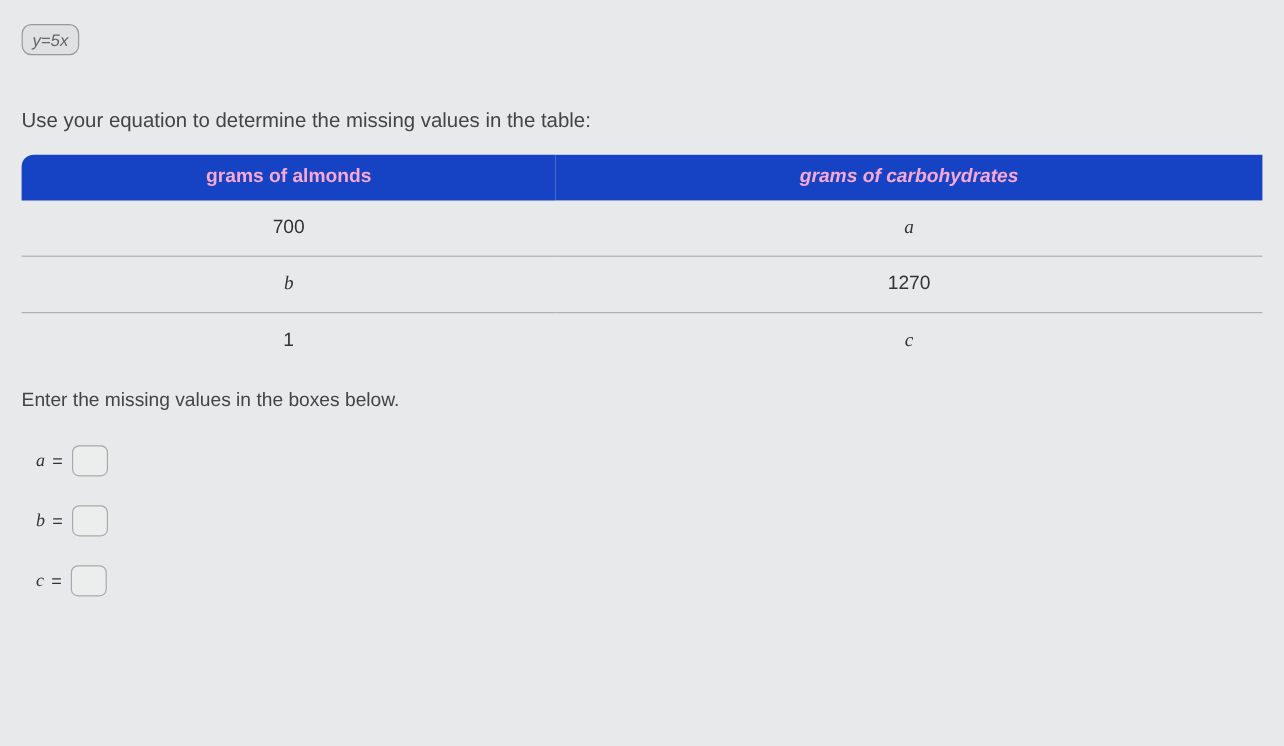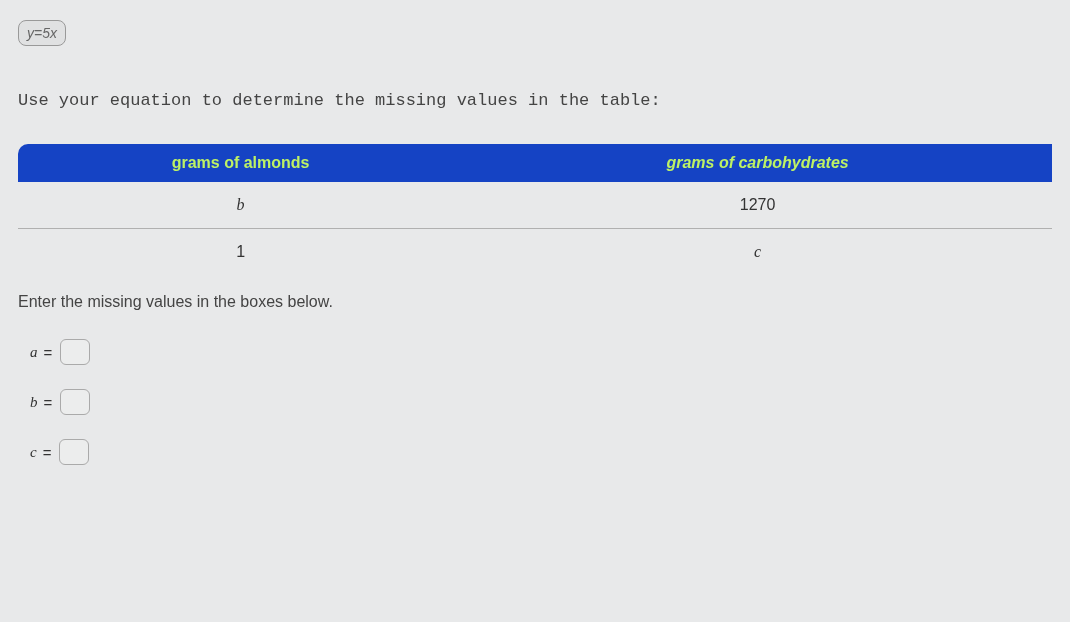--- a/index.html
+++ b/index.html
@@ -21,33 +21,32 @@
       border-radius: 8px;
       padding: 4px 8px;
       font-size: 14px;
       color: #666;
       background: #e0e1e2;
       font-style: italic;
       text-align: center;
     }
     .instruction {
       margin-top: 45px;
-      margin-bottom: 34px;
+      margin-bottom: 18px;
       font-size: 17px;
       color: #444;
-      font-family: Liberation Mono, monospace;
     }
     .data-table {
       width: 100%;
       border-collapse: collapse;
       margin-bottom: 18px;
     }
     .data-table thead th {
       background: #1543c4;
-      color: #bef264;
+      color: #f9a8d4;
       font-weight: bold;
       padding: 10px 0;
       font-size: 16px;
       border-top-left-radius: 8px;
     }
     .data-table thead th:first-child {
       border-top-left-radius: 10px;
     }
     .data-table thead th:last-child {
       border-top-left-radius: 0;
@@ -112,20 +111,24 @@
 
 <table class="data-table">
   <thead>
     <tr>
       <th>grams of almonds</th>
       <th>grams of carbohydrates</th>
     </tr>
   </thead>
   <tbody>
     <tr>
+      <td>700</td>
+      <td class="italic">a</td>
+    </tr>
+    <tr>
       <td class="italic">b</td>
       <td>1270</td>
     </tr>
     <tr>
       <td>1</td>
       <td class="italic">c</td>
     </tr>
   </tbody>
 </table>
 

